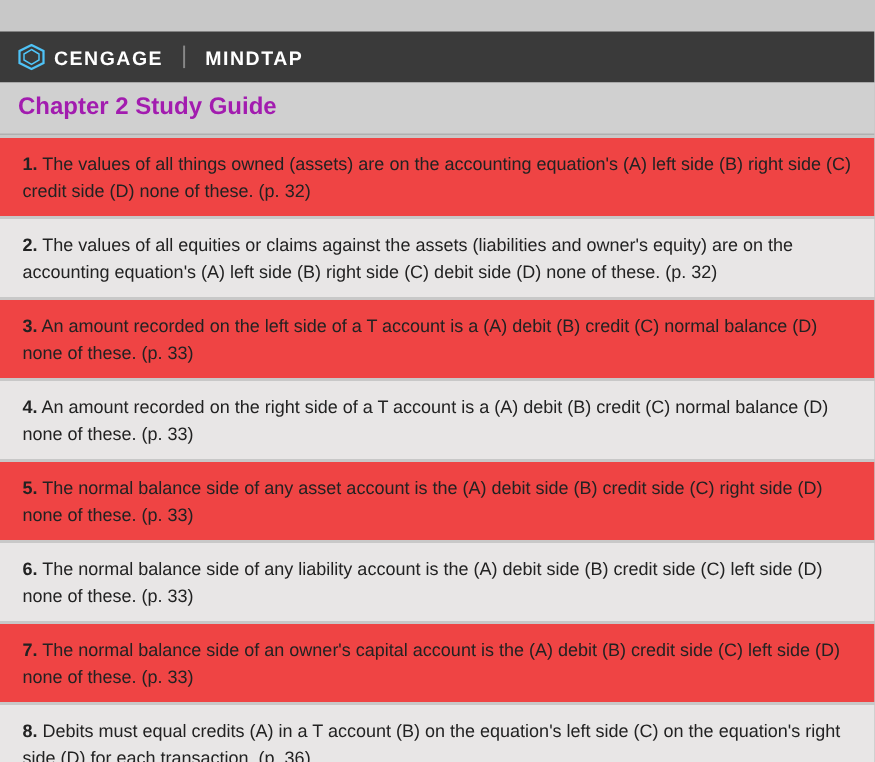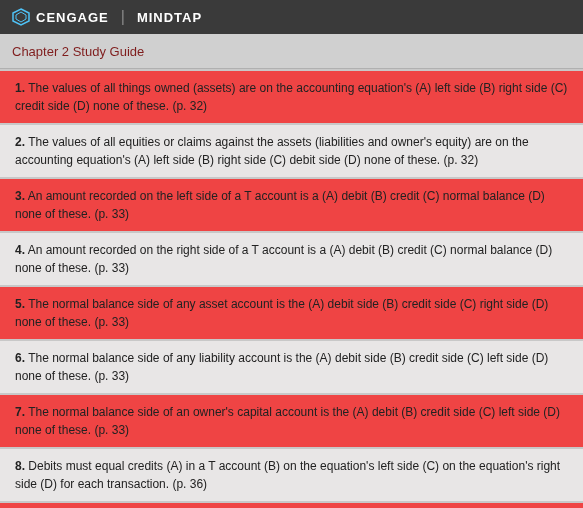--- a/index.html
+++ b/index.html
@@ -15,20 +15,21 @@
       min-height: 508px;
       overflow: hidden;
     }
 
     .header {
       background-color: #3a3a3a;
       display: flex;
       align-items: center;
       padding: 8px 12px;
       gap: 10px;
+      margin-top: 21px;
     }
 
     .header-logo {
       display: flex;
       align-items: center;
       gap: 6px;
     }
 
     .logo-icon {
       width: 18px;
@@ -62,23 +63,23 @@
       text-align: center;
     }
 
     .page-title-bar {
       background-color: #d0d0d0;
       padding: 8px 12px;
       border-bottom: 1px solid #b0b0b0;
     }
 
     .page-title {
-      font-size: 13px;
-      font-weight: normal;
-      color: #7f1d1d;
+      font-size: 16px;
+      font-weight: bold;
+      color: #a21caf;
     }
 
     .content-area {
       background-color: #c8c8c8;
       padding: 0;
     }
 
     .question-item {
       background-color: #ef4444;
       margin: 2px 0;

